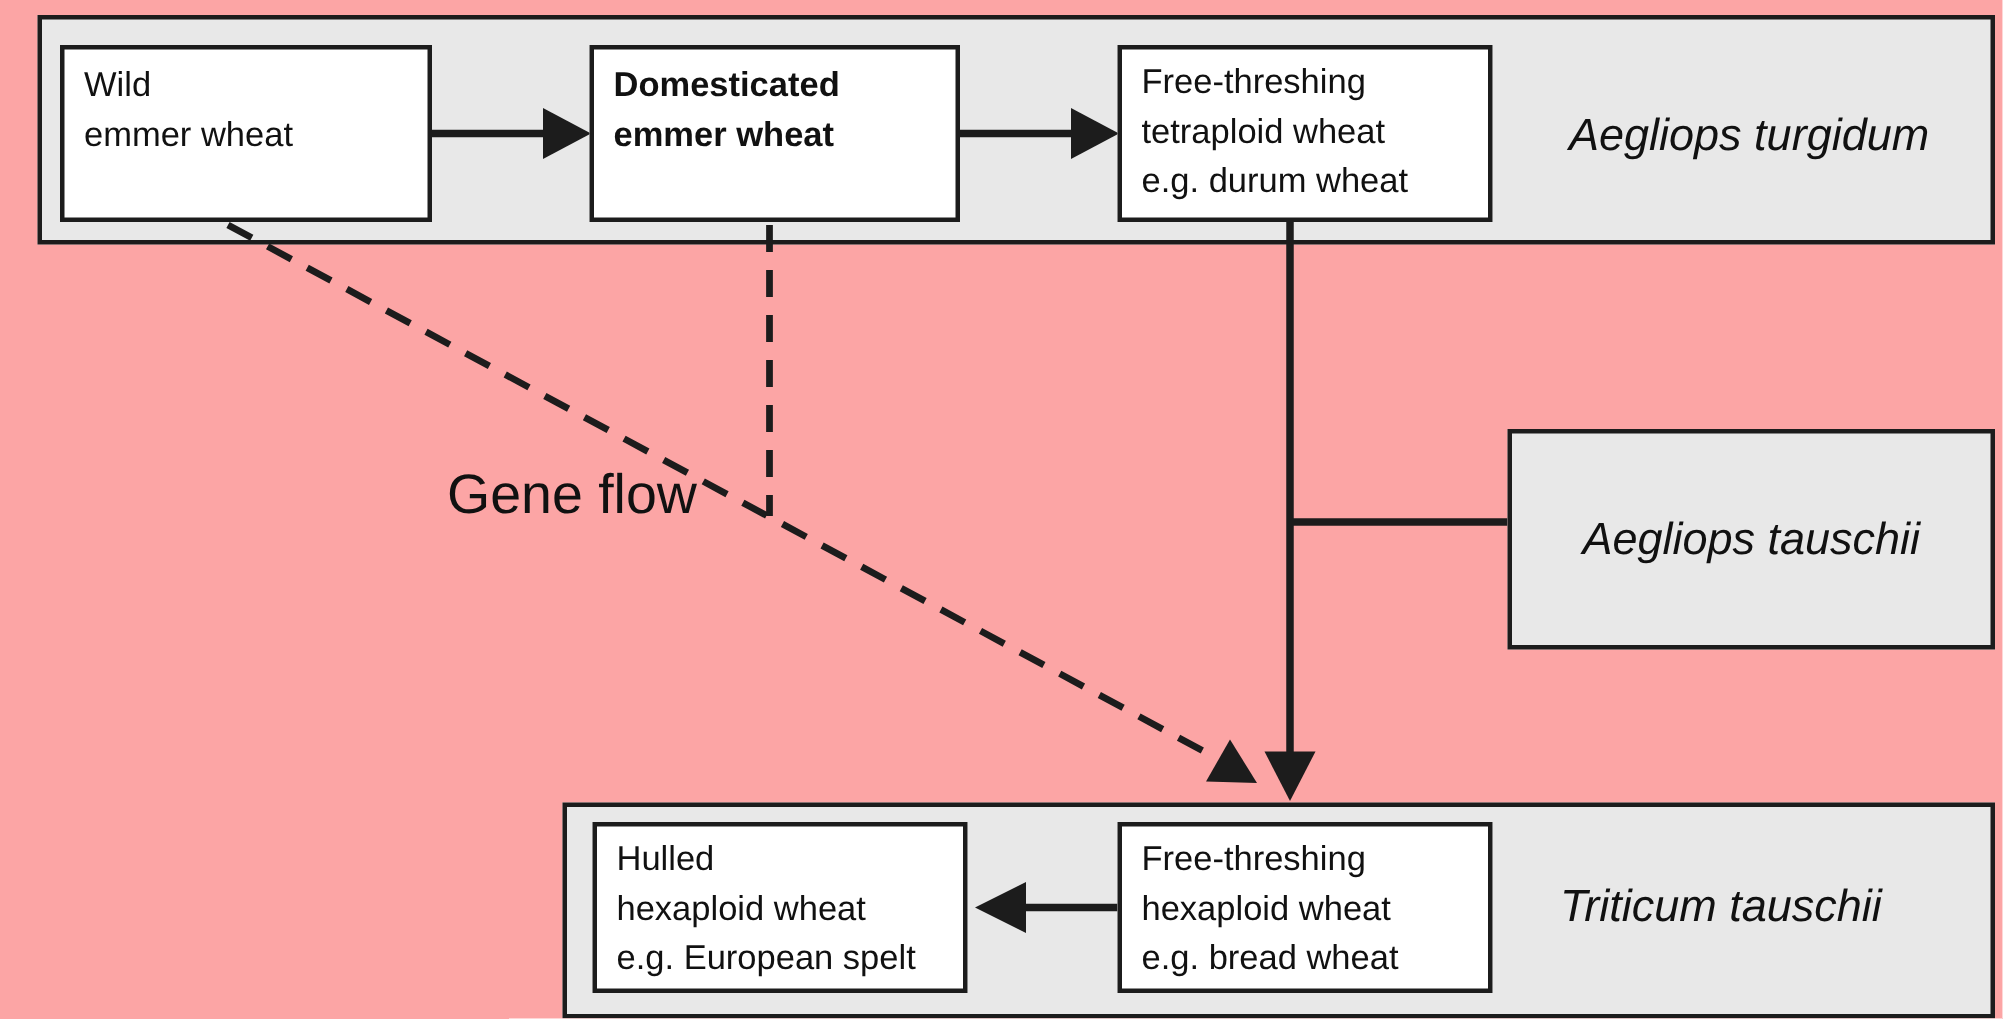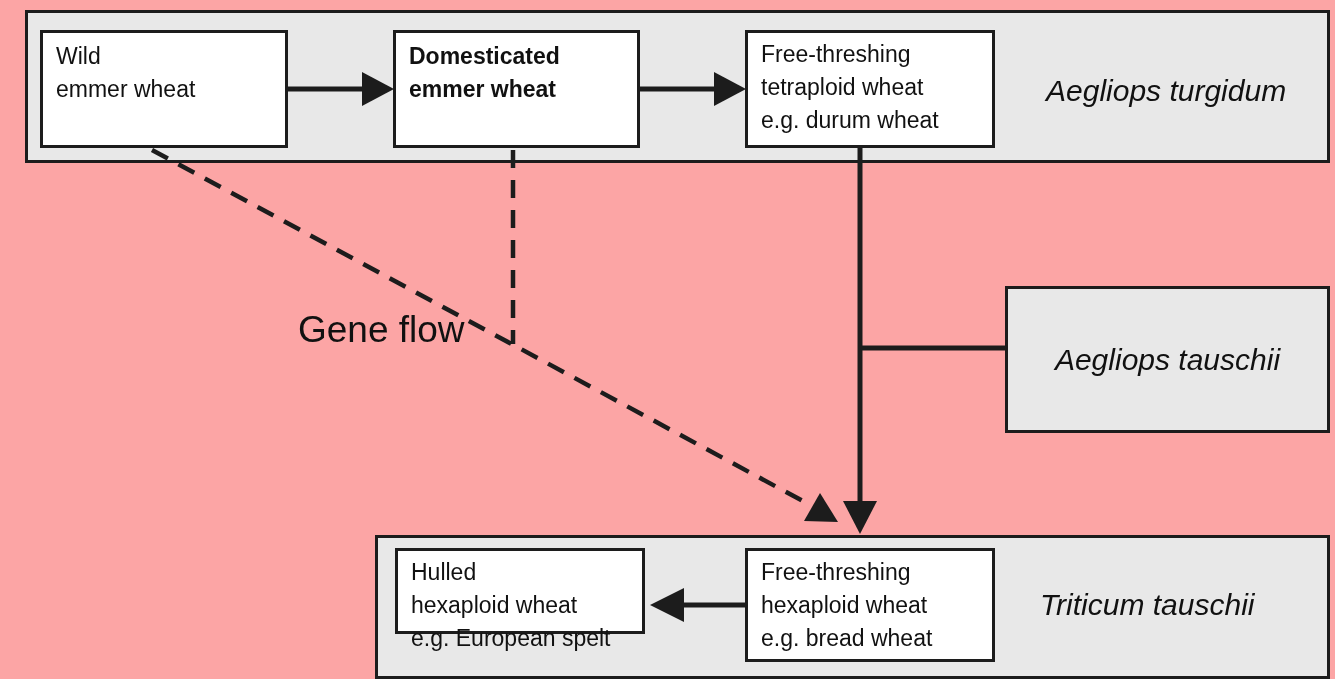--- a/index.html
+++ b/index.html
@@ -108,21 +108,21 @@
 
   <div class="band-label" style="left:1046px; top:74px;">Aegliops turgidum</div>
 
   <div class="gray-node" style="left:1005px; top:275px; width:325px; height:147px;margin-top:11px;">
     <span class="band-label">Aegliops tauschii</span>
   </div>
 
   <div class="annotation" style="left:298px; top:310px;">Gene flow</div>
 
 
-  <div class="wbox" style="left:395px; top:548px; width:250px; height:86px; padding-top:5px;">
+  <div class="wbox" style="left:395px; top:548px; width:250px; height:114px; padding-top:5px;">
     <div>Hulled</div>
     <div>hexaploid wheat</div>
     <div>e.g. European spelt</div>
   </div>
 
   <div class="wbox" style="left:745px; top:548px; width:250px; height:114px; padding-top:5px;">
     <div>Free-threshing</div>
     <div>hexaploid wheat</div>
     <div>e.g. bread wheat</div>
   </div>

